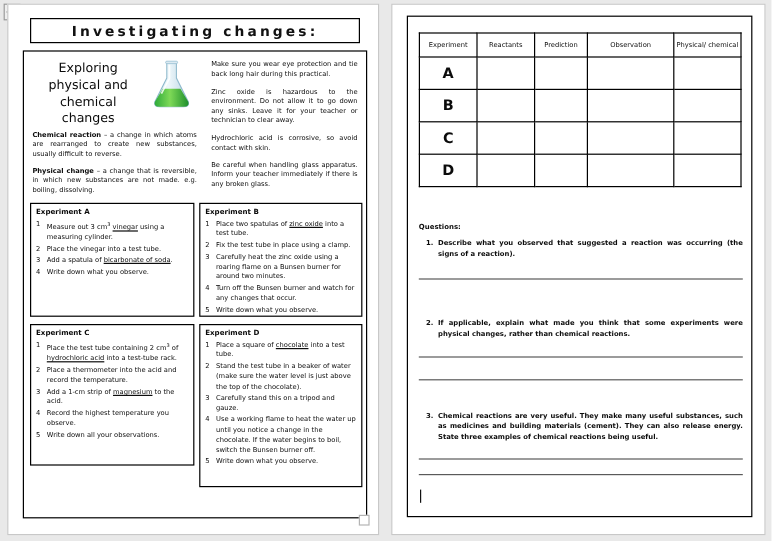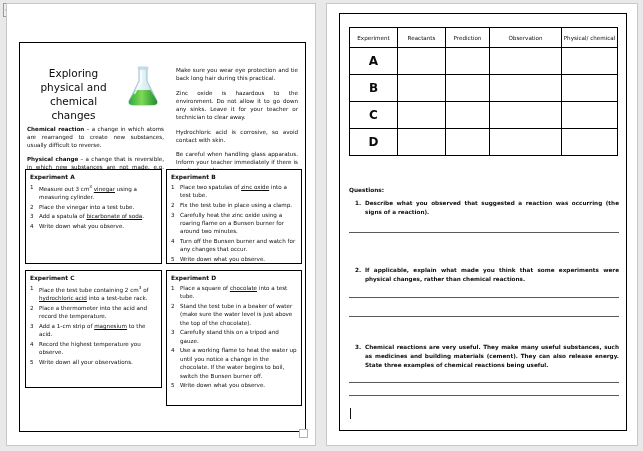--- a/index.html
+++ b/index.html
@@ -92,21 +92,20 @@
     background: #fff;
   }
 
   .top-cols {
     position: absolute;
     left: 0; top: 0;
     width: 100%;
     height: 125px;
     display: flex;
     box-sizing: border-box;
-    margin-top: 16px;
   }
   .col-left {
     width: 150px;
     padding: 5px 6px 0 7px;
     box-sizing: border-box;
   }
   .col-right {
     flex: 1;
     padding: 7px 7px 0 6px;
     box-sizing: border-box;
@@ -315,20 +314,23 @@
 <div class="workspace">
 
   <div class="move-handle">
     <svg width="10" height="10" viewBox="0 0 10 10" aria-hidden="true">
       <path d="M5 0.3 L6.3 1.8 L5.6 1.8 L5.6 4.4 L8.2 4.4 L8.2 3.7 L9.7 5 L8.2 6.3 L8.2 5.6 L5.6 5.6 L5.6 8.2 L6.3 8.2 L5 9.7 L3.7 8.2 L4.4 8.2 L4.4 5.6 L1.8 5.6 L1.8 6.3 L0.3 5 L1.8 3.7 L1.8 4.4 L4.4 4.4 L4.4 1.8 L3.7 1.8 Z" fill="#333"></path>
     </svg>
   </div>
 
   <div class="page" id="page-left">
 
+    <div class="title-banner">
+      <span class="t">Investigating changes:</span>
+    </div>
 
     <div class="sheet-frame">
 
       <div class="top-cols">
 
         <div class="col-left">
           <div class="heading-row">
             <div class="heading-text">Exploring physical and chemical changes</div>
             <div class="flask-wrap">
               <svg width="42" height="44" viewBox="0 0 42 44" aria-hidden="true">

